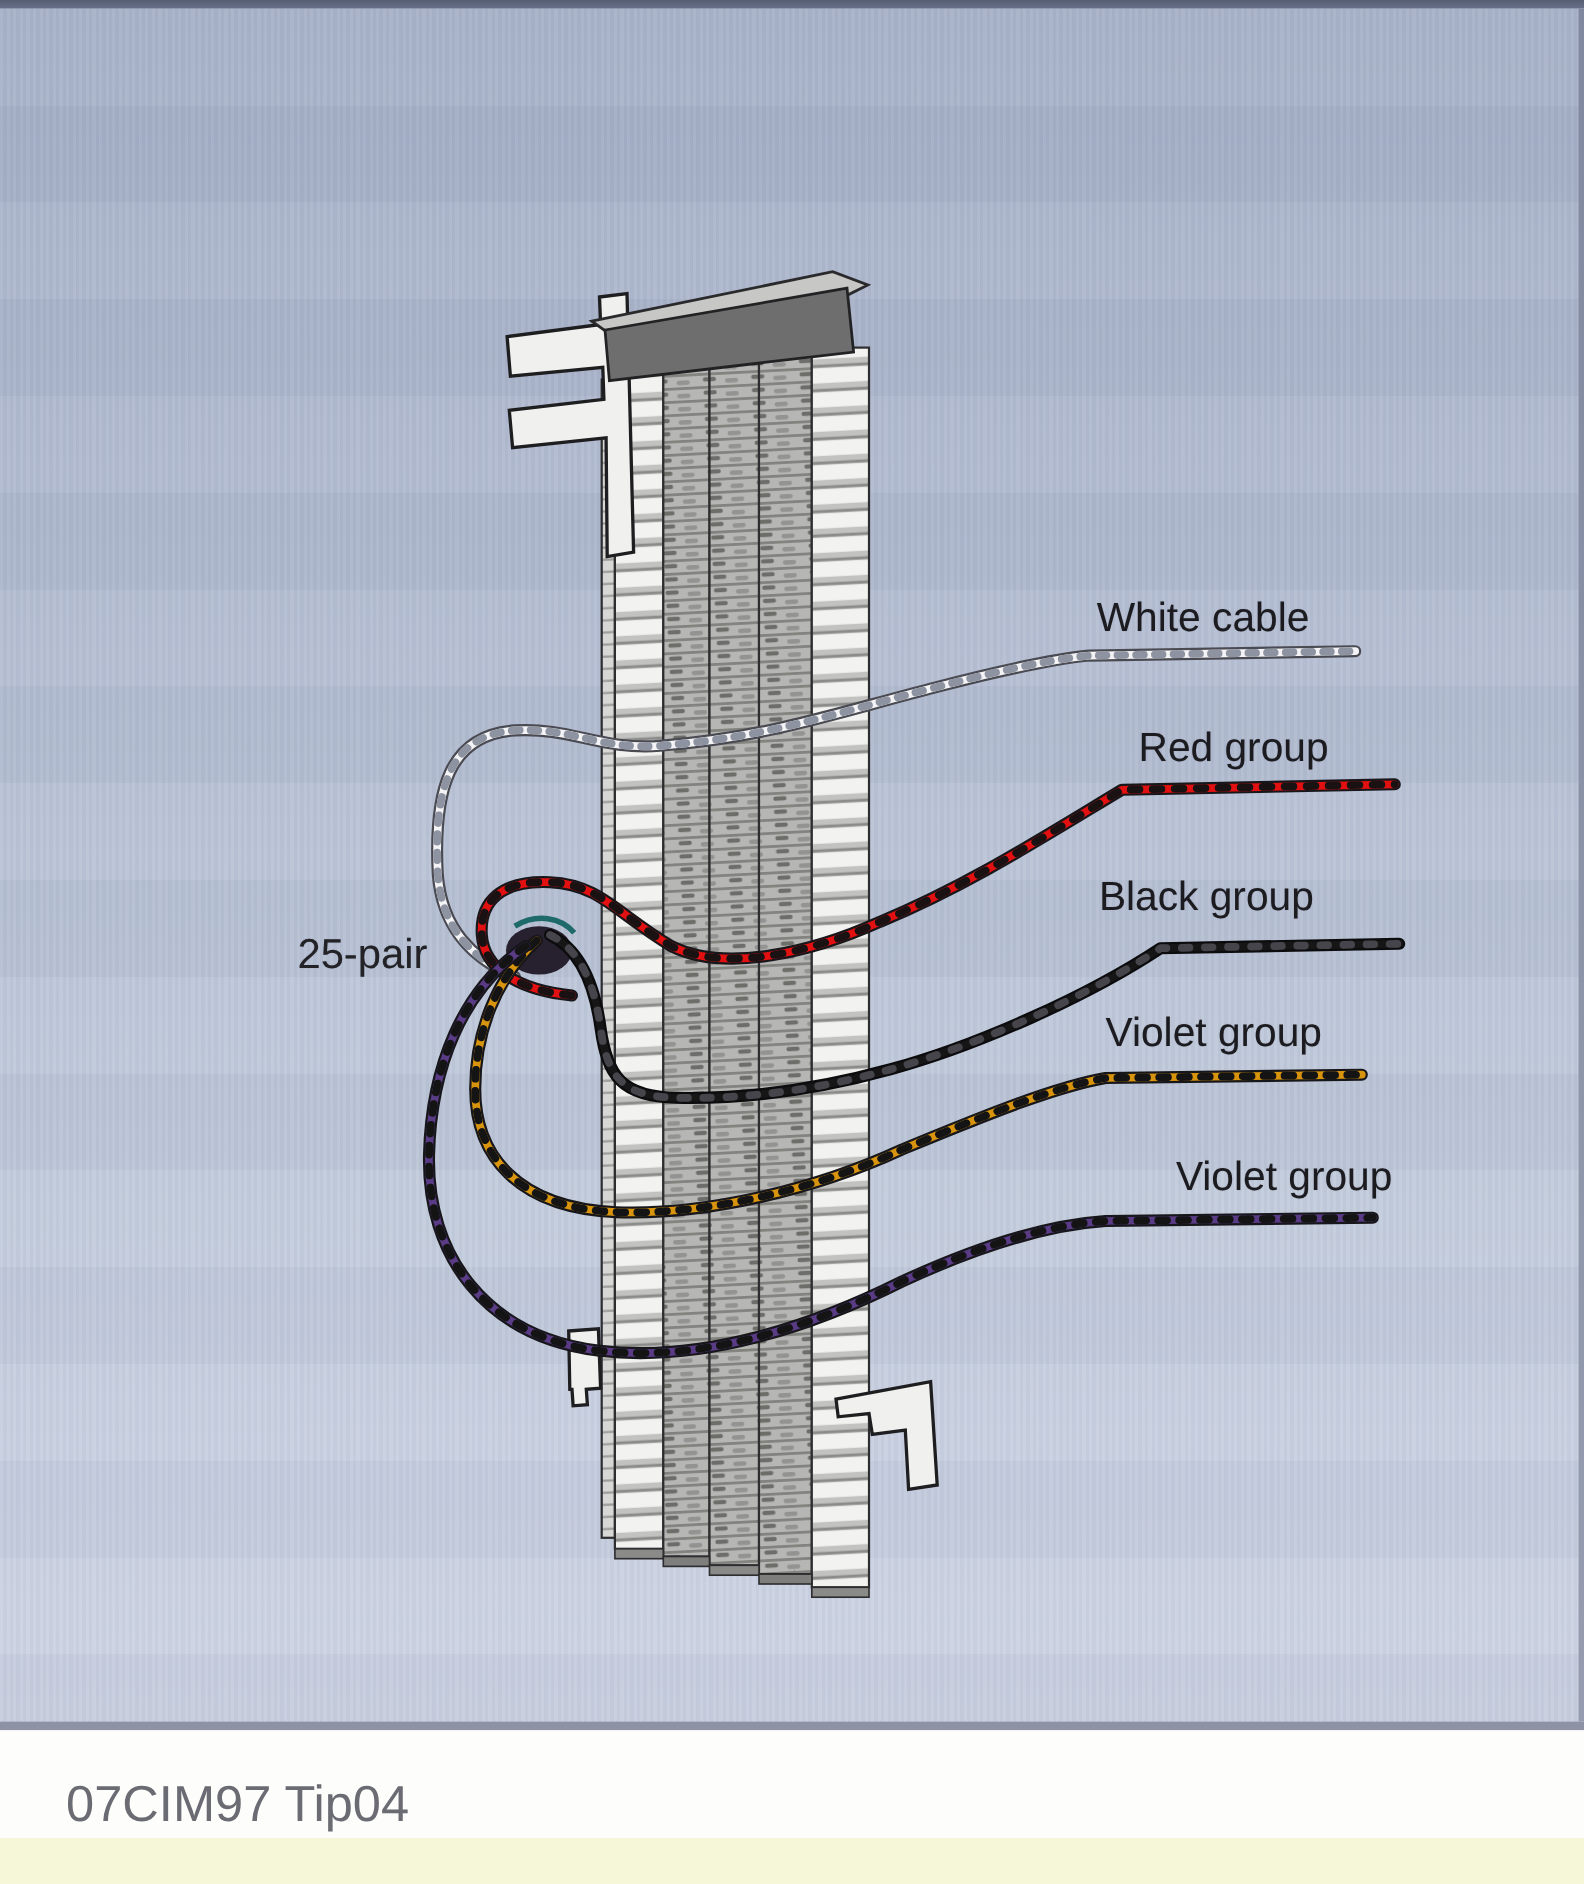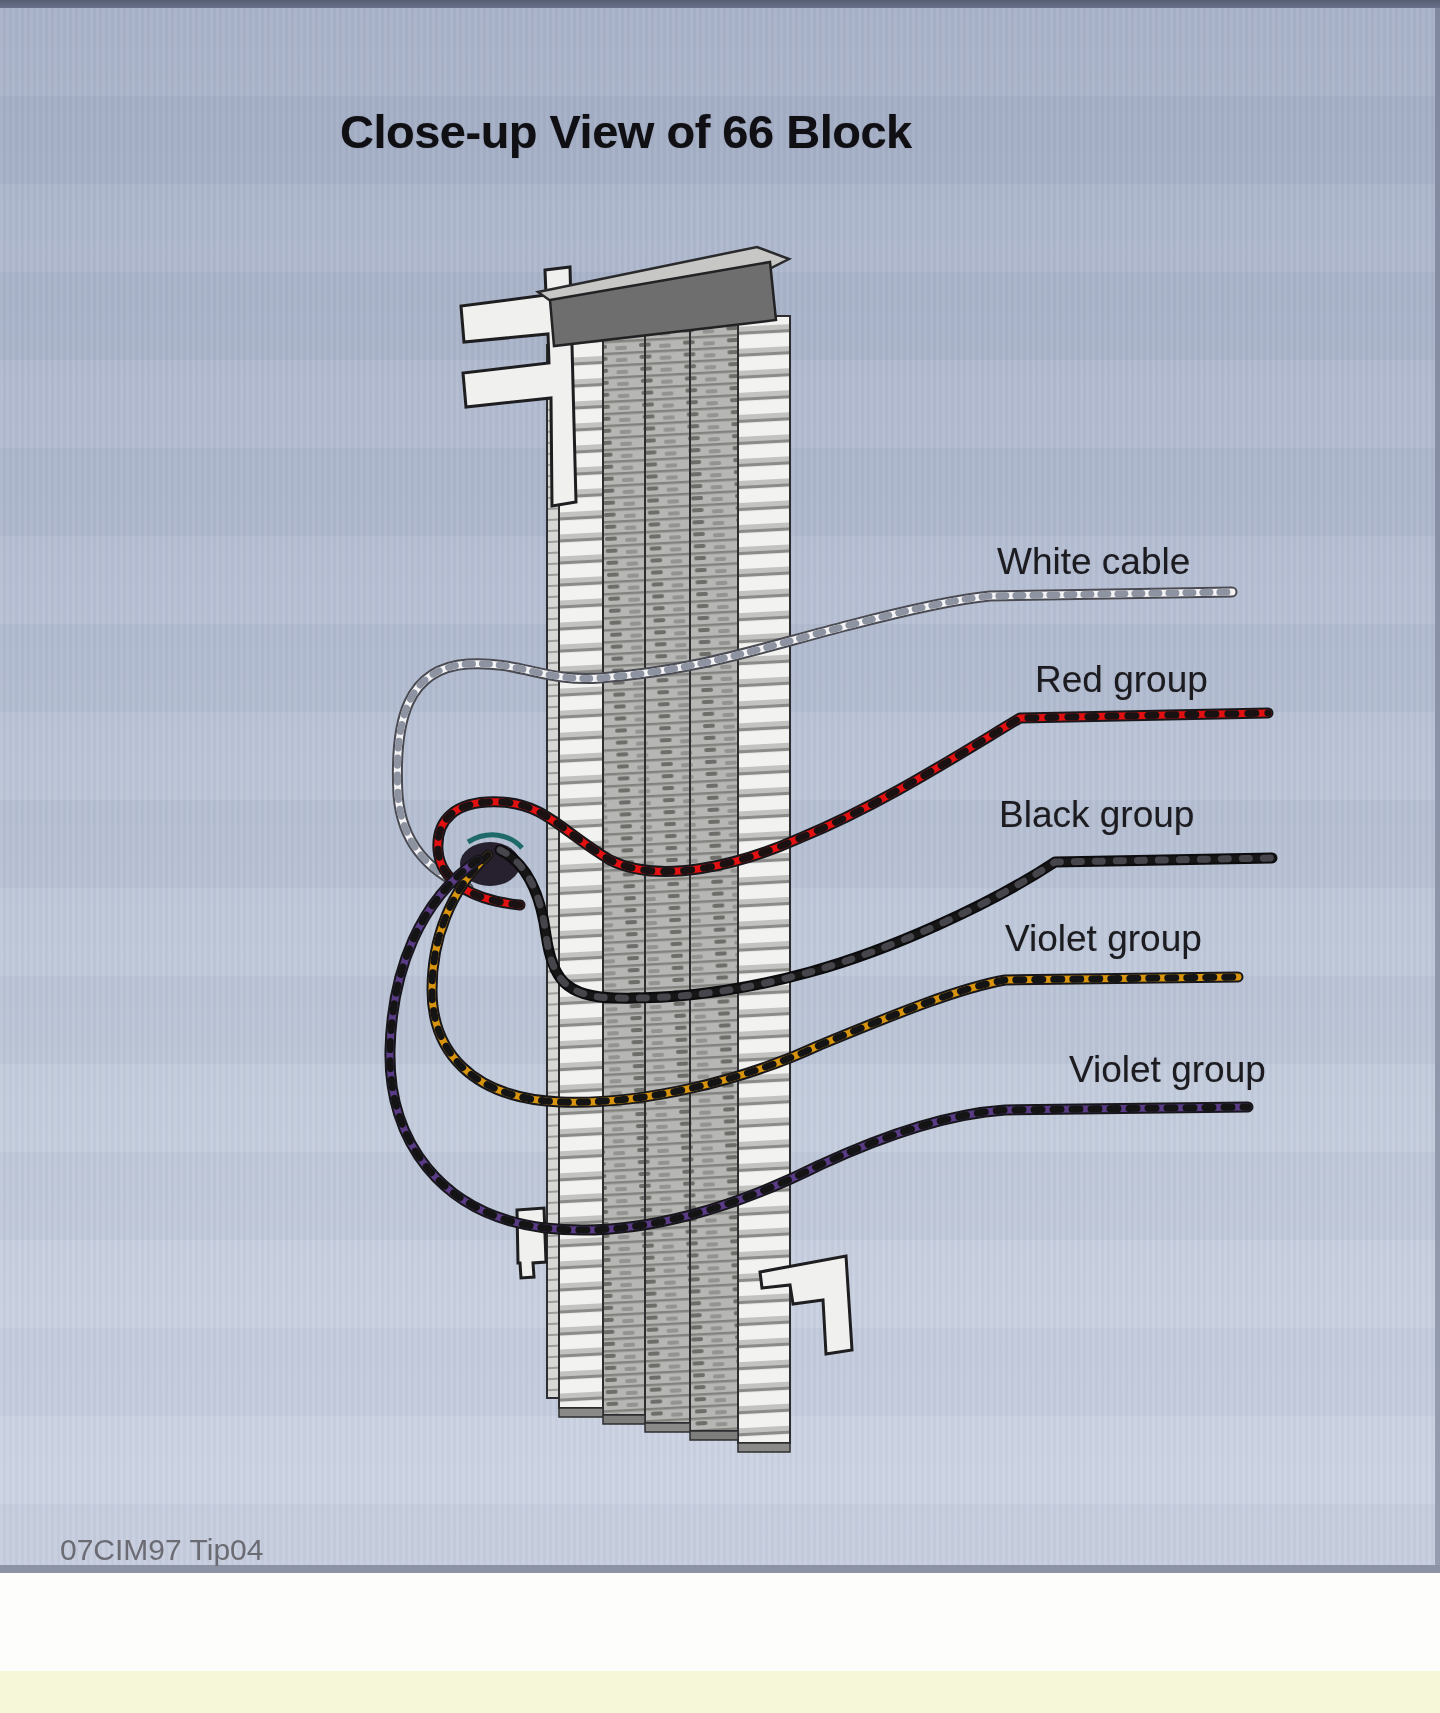--- a/index.html
+++ b/index.html
@@ -32,21 +32,21 @@
   .lbl-white {left:997px; top:541px;}
   .lbl-red   {left:1035px;top:659px;}
   .lbl-black {left:999px;top:794px;}
   .lbl-yellow{left:1005px;top:918px;}
   .lbl-violet{left:1069px;top:1049px;}
 
   .cable-label{position:absolute;left:222px;top:840px;width:215px;text-align:center;
          font-size:38px;line-height:57px;color:#232327;
          text-shadow:0 0 1px rgba(30,30,50,.25);}
 
-  .footer-caption{position:absolute;left:60px;top:1533px;font-size:30px;color:#6b6b73;}
+  .footer-caption{position:absolute;left:60px;top:1612px;font-size:46px;color:#6b6b73;}
 
   svg.block-art{position:absolute;left:0;top:0;width:1440px;height:1713px;}
   .wire path{fill:none;stroke-linecap:round;stroke-linejoin:round;}
   .w-out{stroke-width:11;}
   .w-main{stroke-width:7;}
   .w-dash{stroke-width:7;}
 </style>
 </head>
 <body>
 
@@ -131,29 +131,29 @@
       <path class="w-dash" stroke="#141414" stroke-dasharray="8 11" d="M 488,855 C 450,890 432,940 432,990 C 432,1050 470,1098 560,1102 C 640,1105 740,1082 820,1045 C 900,1012 960,988 1005,980 L 1238,977"></path>
     </g>
 
     <g class="wire">
       <path class="w-out" stroke="#17171b" d="M 478,860 C 420,900 392,970 390,1050 C 388,1140 440,1215 545,1228 C 640,1239 740,1205 820,1165 C 900,1128 960,1113 1005,1110 L 1248,1107"></path>
       <path class="w-main" d="M 478,860 C 420,900 392,970 390,1050 C 388,1140 440,1215 545,1228 C 640,1239 740,1205 820,1165 C 900,1128 960,1113 1005,1110 L 1248,1107" stroke="#5a3b86"></path>
       <path class="w-dash" stroke="#141414" stroke-dasharray="8 11" d="M 478,860 C 420,900 392,970 390,1050 C 388,1140 440,1215 545,1228 C 640,1239 740,1205 820,1165 C 900,1128 960,1113 1005,1110 L 1248,1107"></path>
     </g>
   </svg>
 
-  <div class="diagram-title">Close-up View of 66 Block</div>
 
   <div class="wire-label lbl-white">White cable</div>
   <div class="wire-label lbl-red">Red group</div>
   <div class="wire-label lbl-black">Black group</div>
   <div class="wire-label lbl-yellow">Violet group</div>
   <div class="wire-label lbl-violet">Violet group</div>
 
   <div class="cable-label">
+    <div>25-pair</div>
   </div>
 
   <div class="divider"></div>
   <div class="footer-strip"></div>
   <div class="cream-strip"></div>
   <div class="footer-caption">07CIM97 Tip04</div>
 
 </div>
 
 </body></html>

